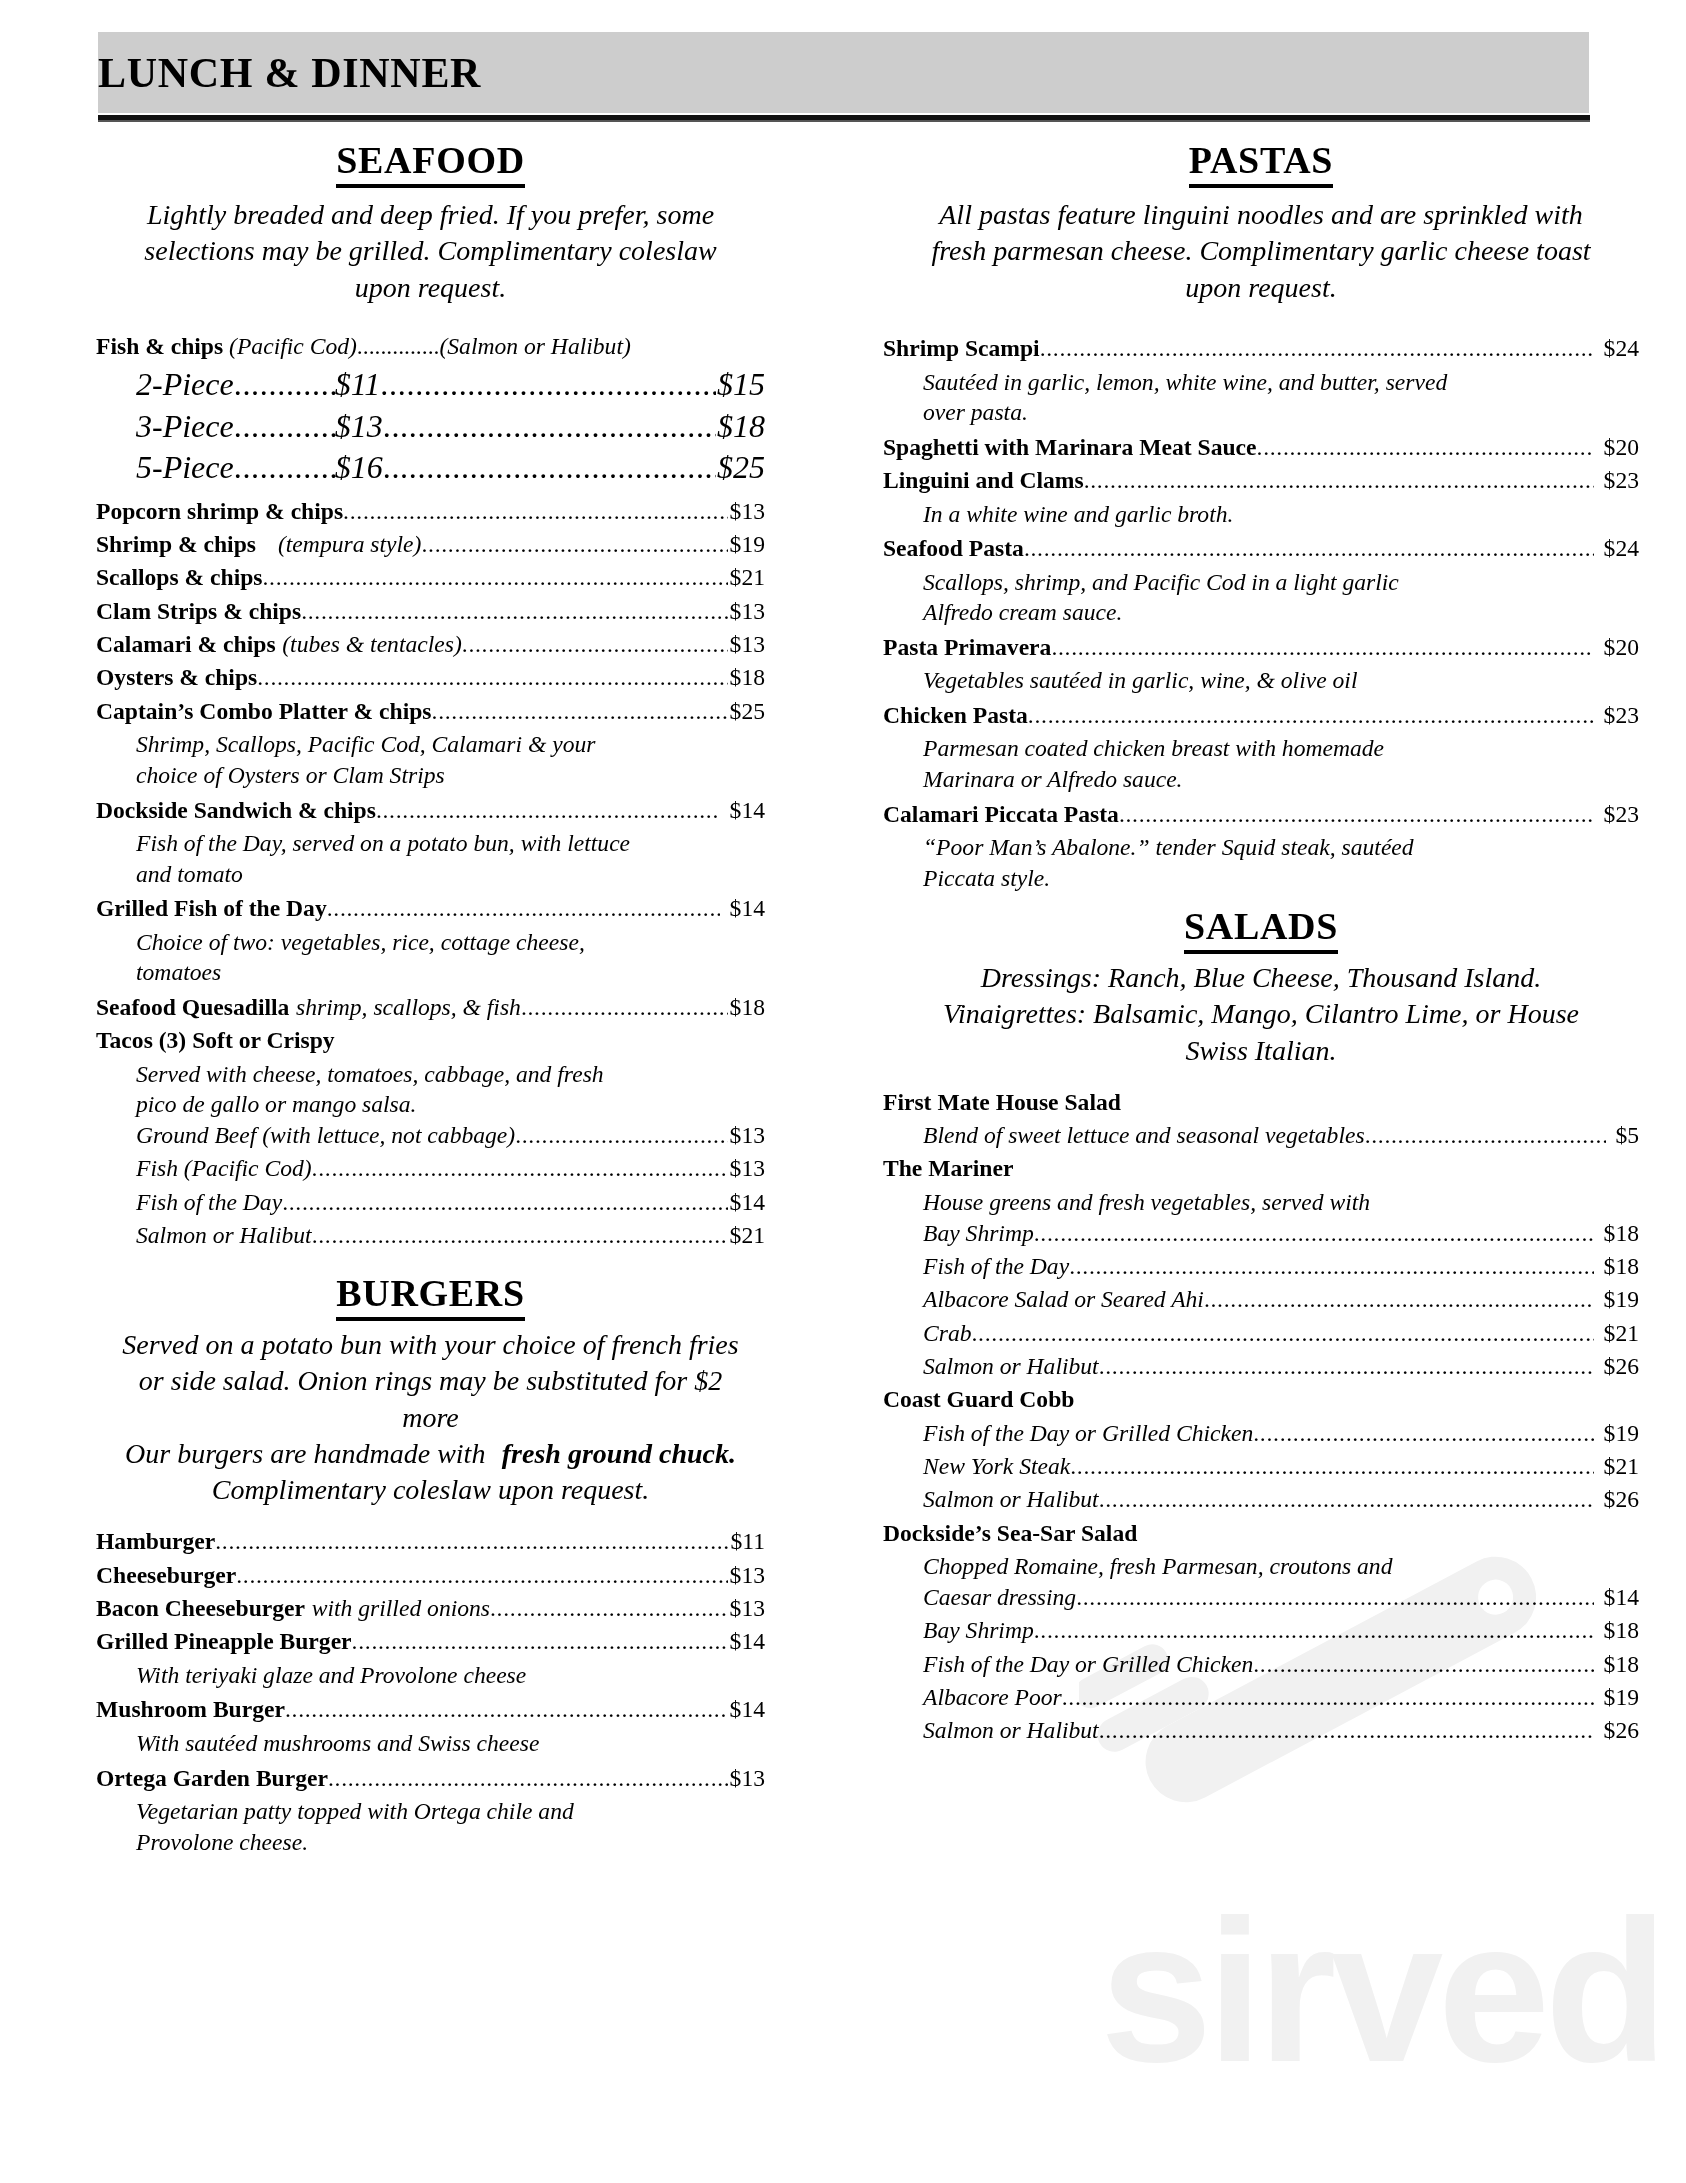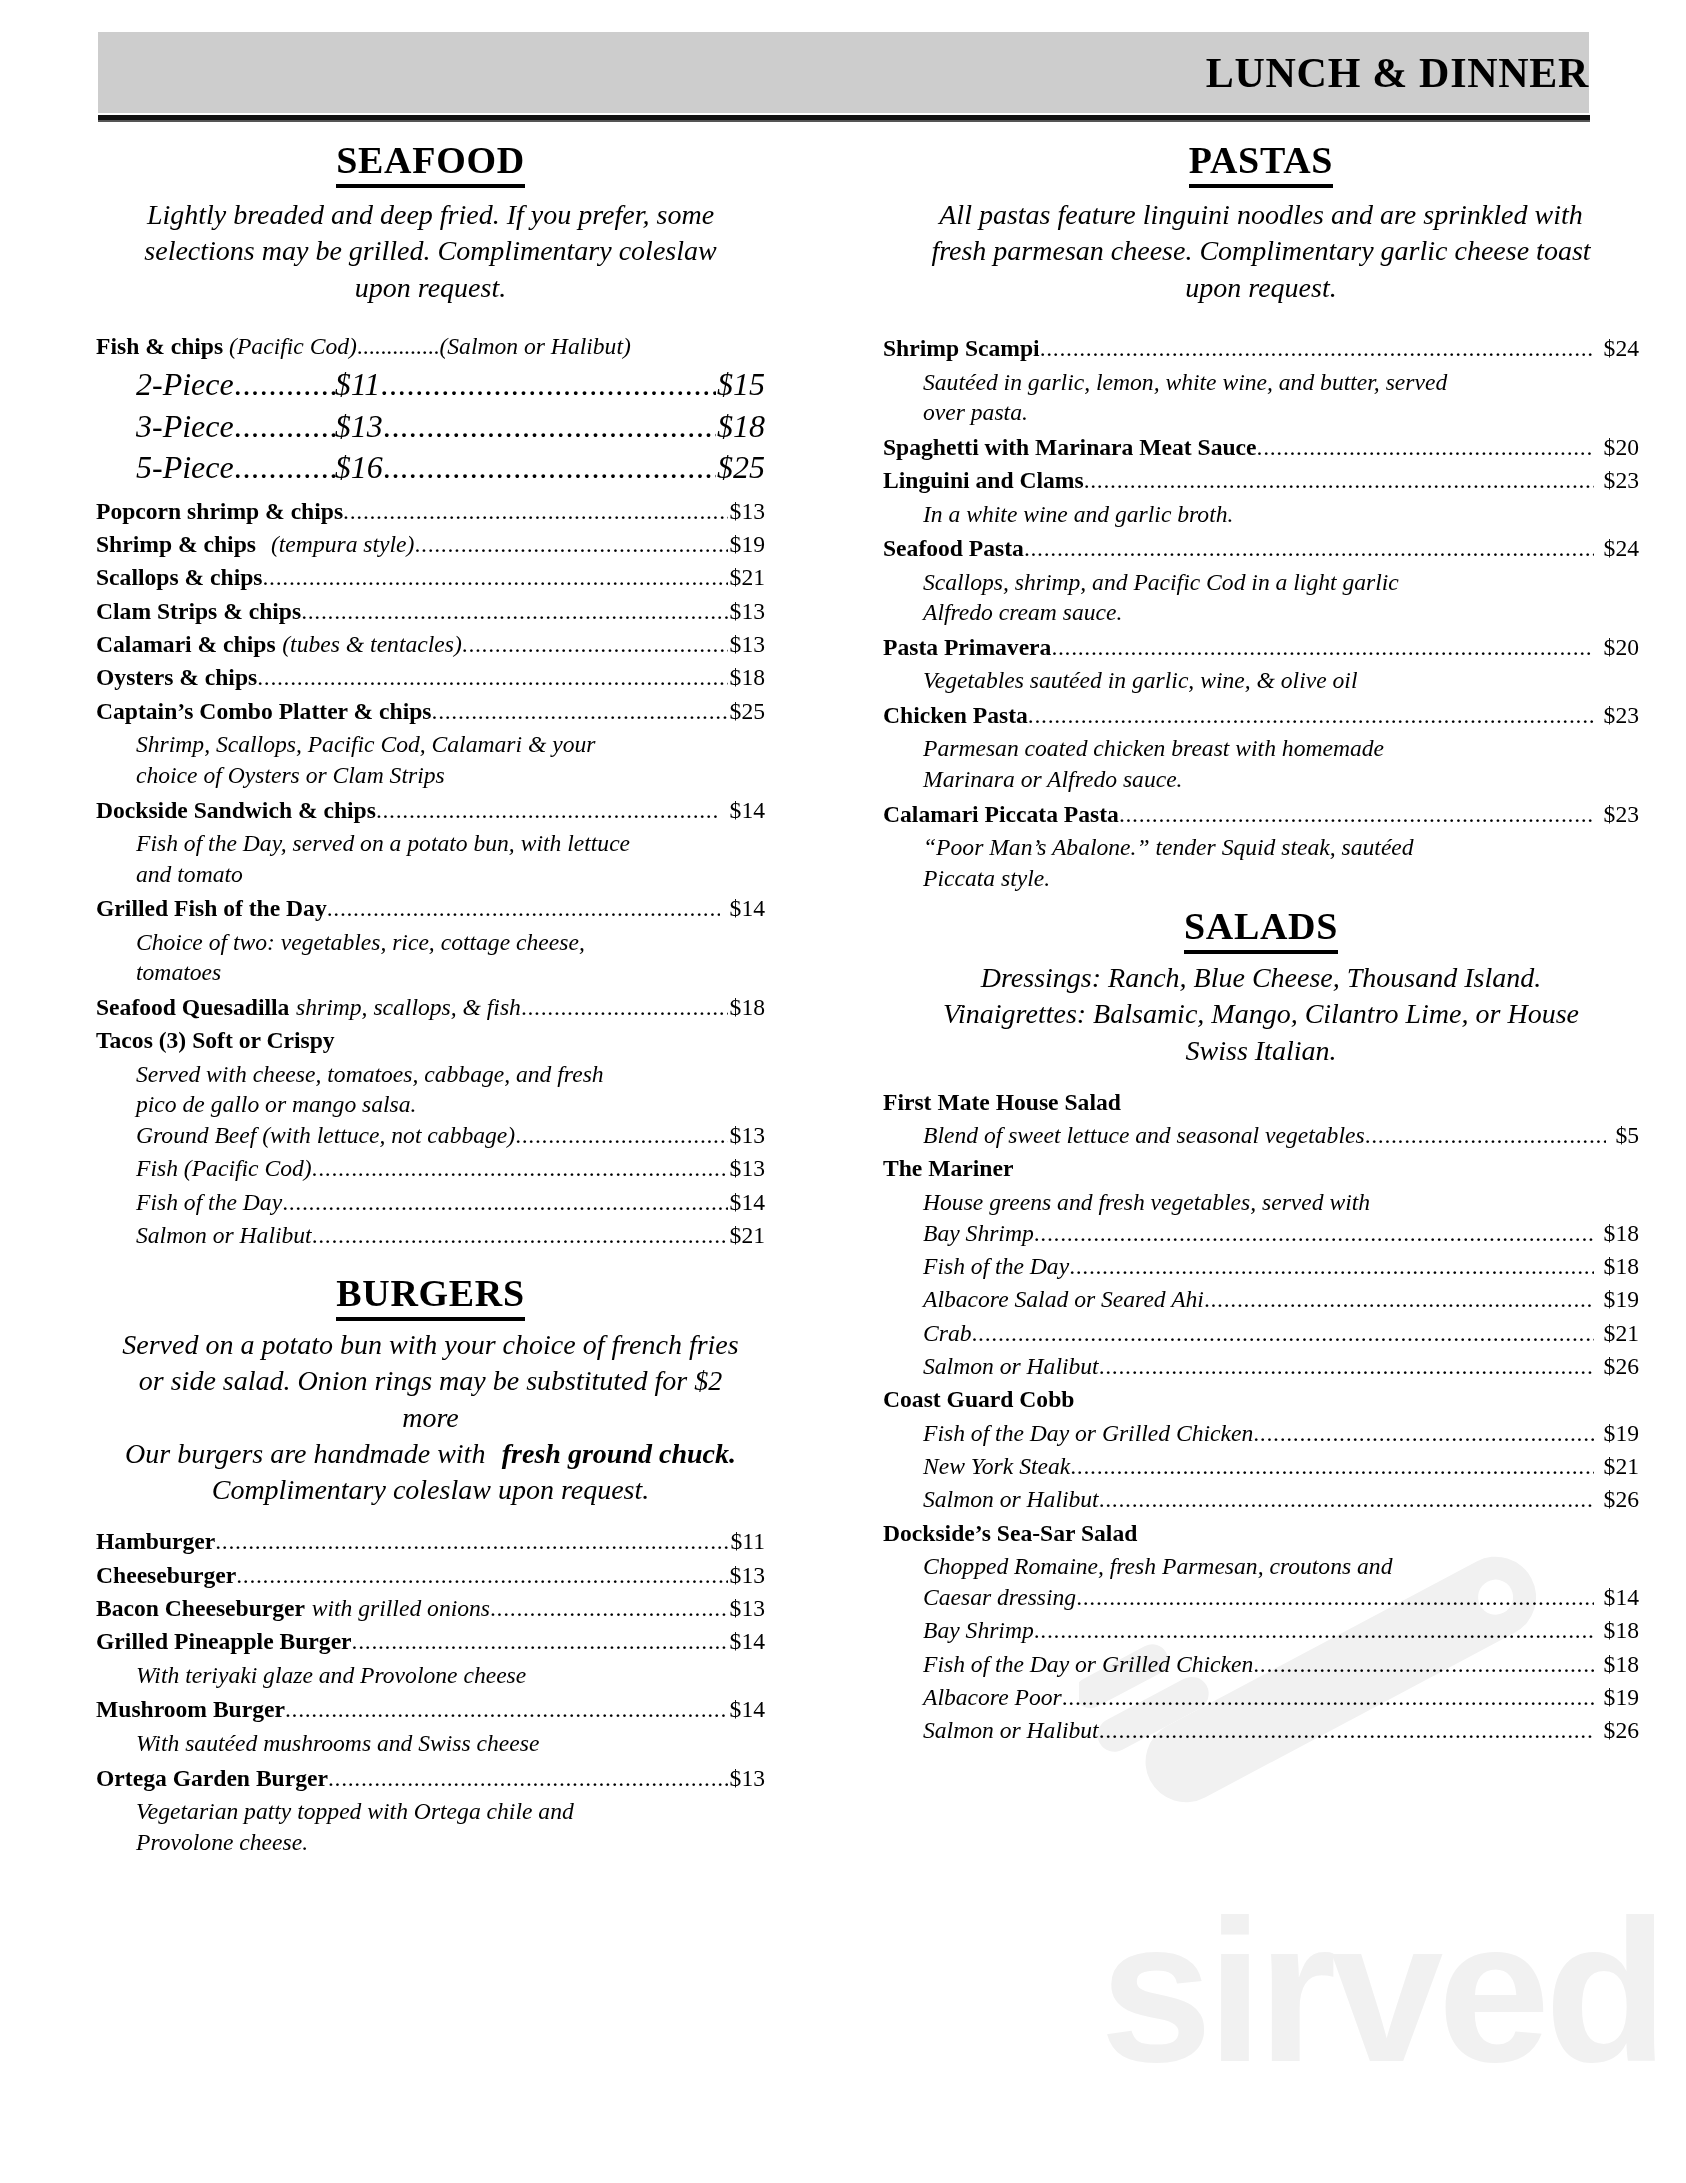--- a/index.html
+++ b/index.html
@@ -22,21 +22,21 @@
     font-size:202px; font-weight:700; letter-spacing:-5.4px;
     color:#f1f1f1; line-height:1;
   }
   #watermark svg{position:absolute; left:40px; top:13.5px;}
 
   
   #banner{
     position:absolute; left:98px; top:32px;
     width:1491px; height:81px;
     background:#cdcdcd;
-    display:flex; align-items:center; justify-content:flex-end;
+    display:flex; align-items:center; justify-content:flex-start;
     z-index:2;
   }
   #banner-title{
     font-size:42px; font-weight:700; letter-spacing:0.7px;
     font-family:"Liberation Serif", serif;
   }
   #banner-rule{
     position:absolute; left:98px; top:115px; width:1492px; height:4.7px;
     background:#111; border-bottom:2px solid #555;
     z-index:2;
@@ -180,21 +180,21 @@
 
     <div class="gap-sm"></div>
 
     <div class="row">
       <span class="nm">Popcorn shrimp &amp; chips</span>
       <span class="lead"></span>
       <span class="price">$13</span>
     </div>
     <div class="row">
       <span class="nm">Shrimp &amp; chips</span>
-      <span class="nm-it" style="margin-left:15px">(tempura style)</span>
+      <span class="nm-it" style="margin-left:22px">(tempura style)</span>
       <span class="lead"></span>
       <span class="price">$19</span>
     </div>
     <div class="row">
       <span class="nm">Scallops &amp; chips</span>
       <span class="lead"></span>
       <span class="price">$21</span>
     </div>
     <div class="row">
       <span class="nm">Clam Strips &amp; chips</span>

